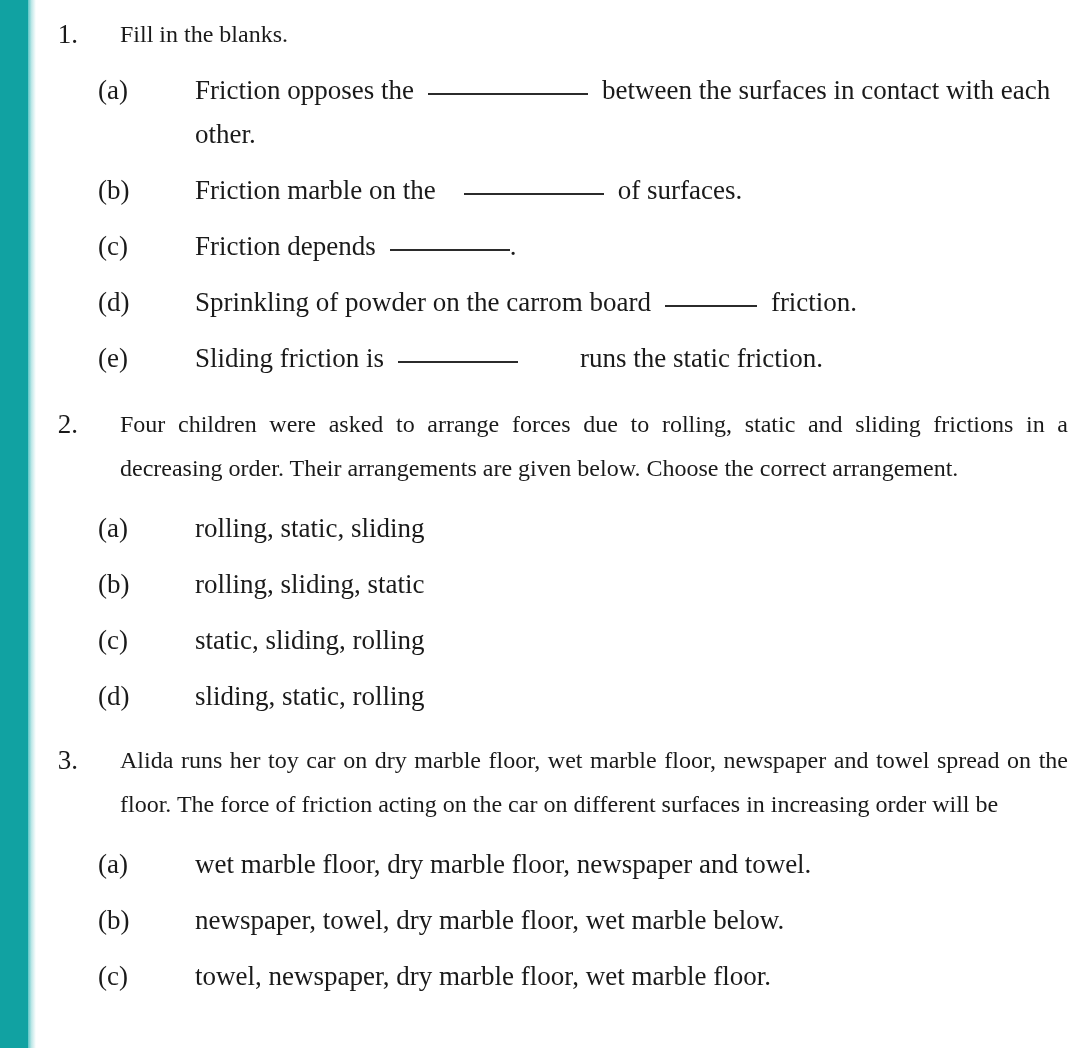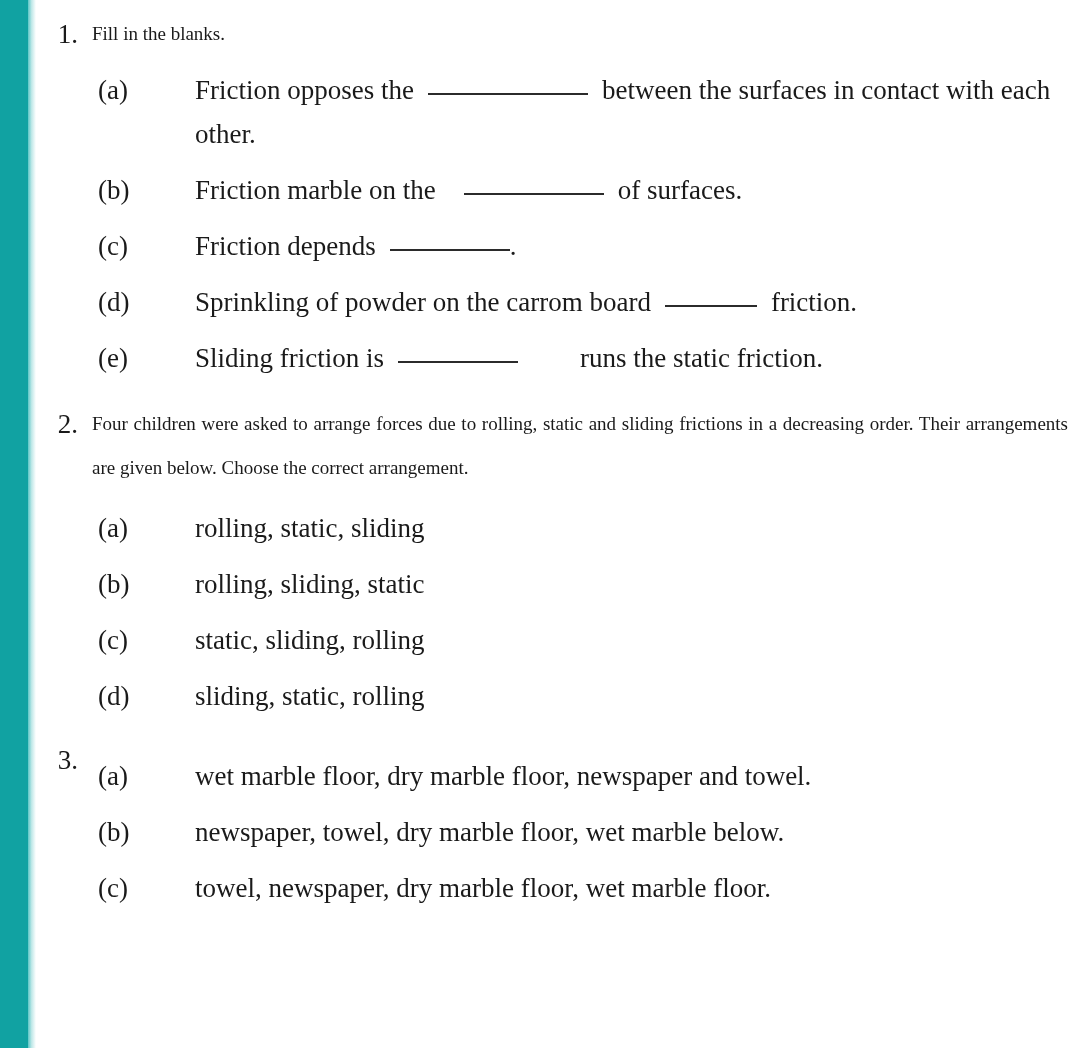--- a/index.html
+++ b/index.html
@@ -58,25 +58,26 @@
     font-size: 27px;
     line-height: 44px;
     font-weight: 400;
     white-space: nowrap;
   }
   .q-body {
     flex: 1 1 auto;
     min-width: 0;
   }
   .q-stem {
-    font-size: 19px;
+    font-size: 24px;
     line-height: 44px;
     text-align: justify;
     text-justify: inter-word;
     hyphens: none;
+    margin-left: 28px;
   }
   .q-stem.no-justify {
     text-align: left;
   }
   .q-stem b {
     font-weight: 400;
   }
 
   
   .sub-list {
@@ -193,20 +194,21 @@
           <div class="sub-letter">(d)</div>
           <div class="sub-text">sliding, static, rolling</div>
         </div>
       </div>
     </div>
   </div>
 
   <div class="question sp-q3">
     <div class="q-number">3.</div>
     <div class="q-body">
+      <div class="q-stem"><span>Alida runs her toy car on dry marble floor, wet marble floor, newspaper and towel spread on the floor. The force of friction acting on the car on different surfaces in </span><b>increasing order</b><span> will be</span></div>
 
       <div class="sub-list sp-q3-opts">
         <div class="sub-item sp-sub-first">
           <div class="sub-letter">(a)</div>
           <div class="sub-text">wet marble floor, dry marble floor, newspaper and towel.</div>
         </div>
         <div class="sub-item sp-sub">
           <div class="sub-letter">(b)</div>
           <div class="sub-text">newspaper, towel, dry marble floor, wet marble below.</div>
         </div>

